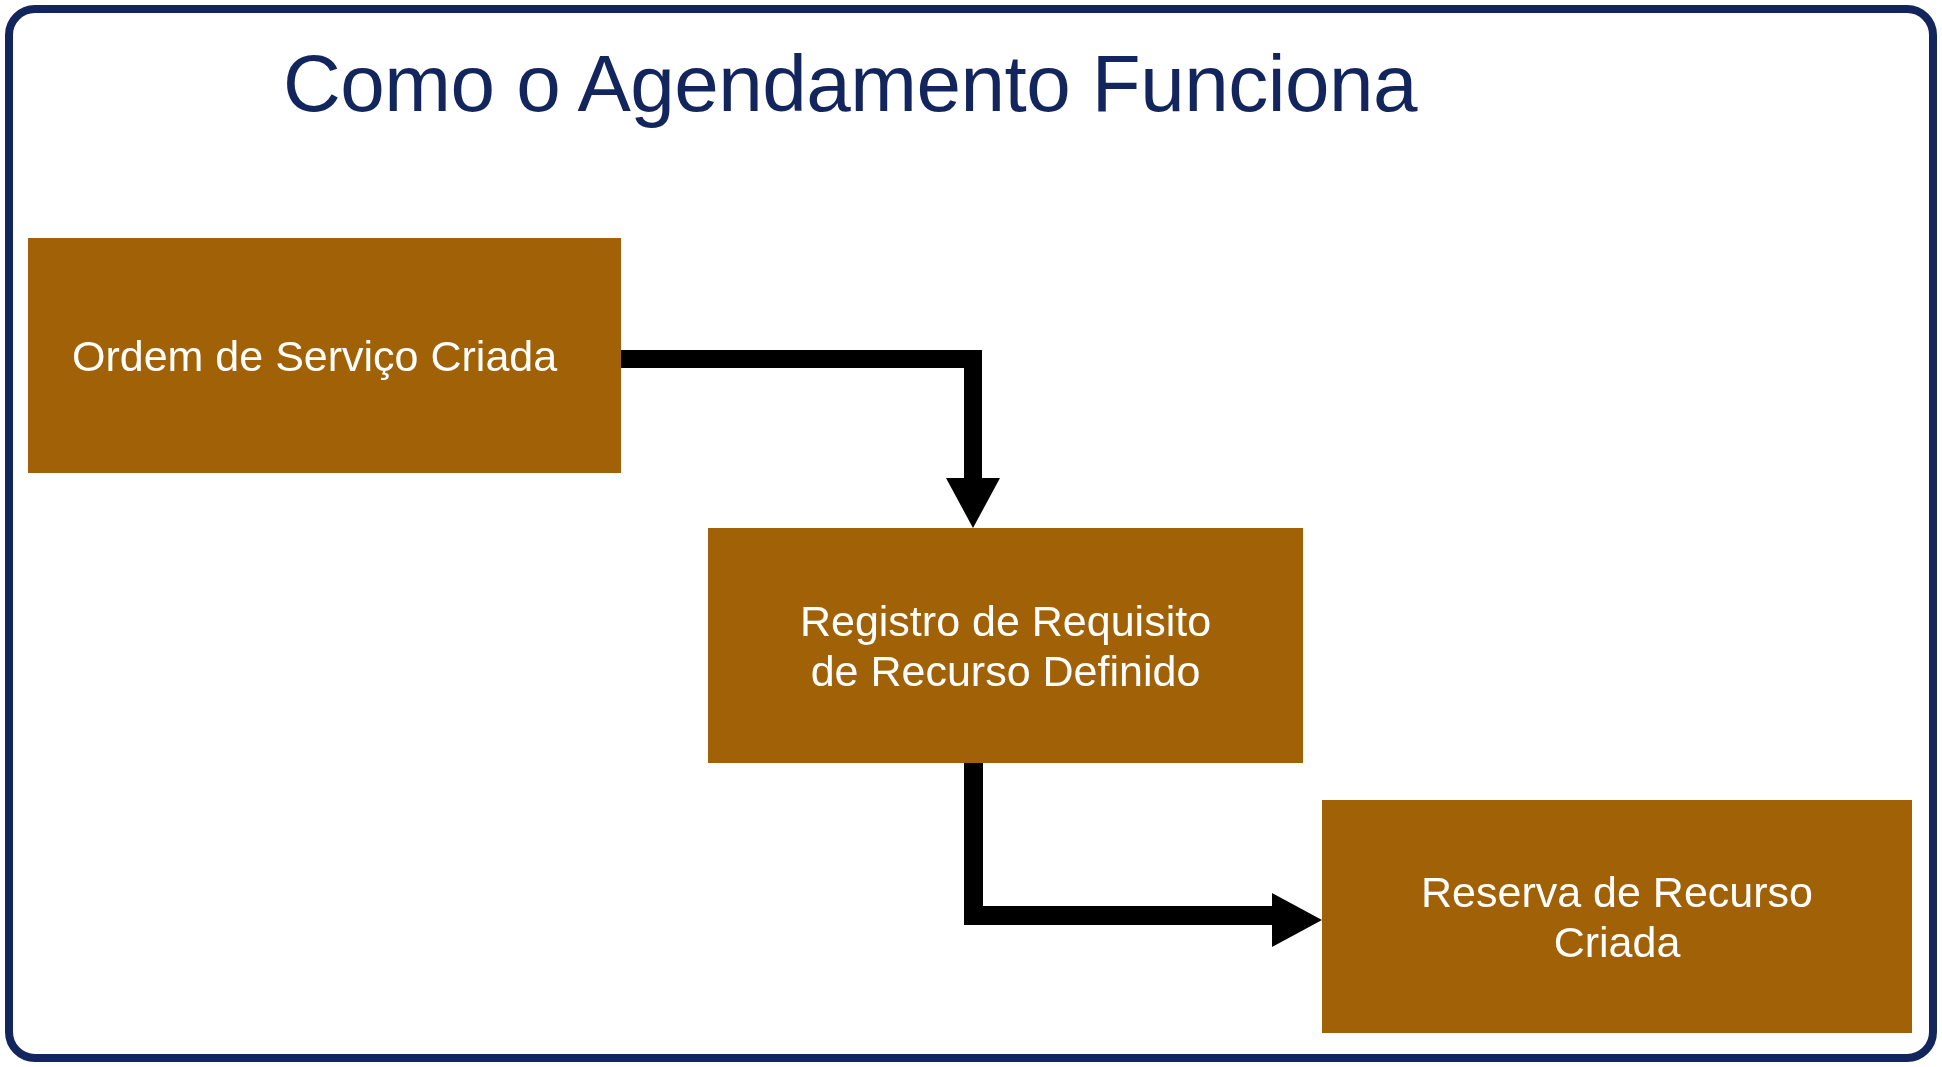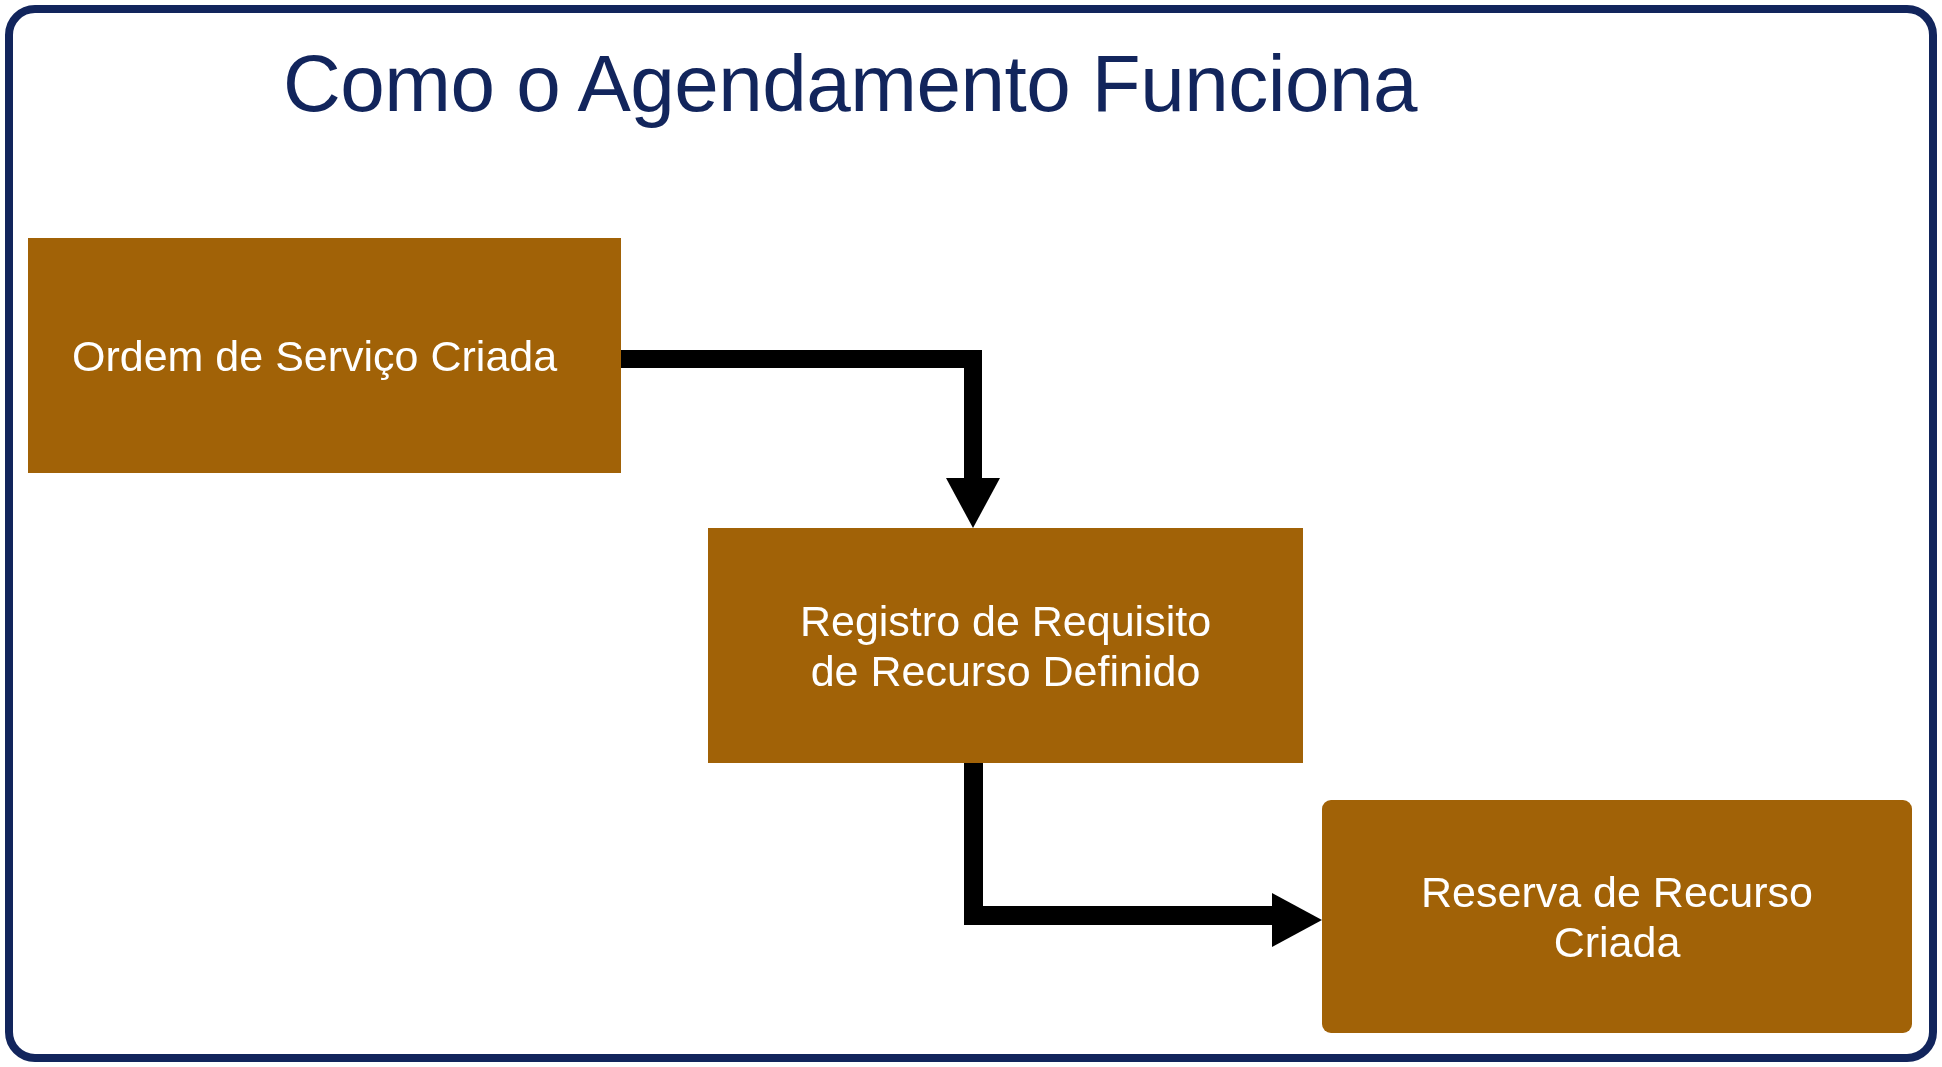--- a/index.html
+++ b/index.html
@@ -91,21 +91,20 @@
   }
   #node-box-2 .node-label { text-align: center; }
 
   #node-box-3 {
     left: 1322px;
     top: 800px;
     width: 590px;
     height: 233px;
     justify-content: center;
     padding: 0 18px;
-    border-radius: 9px;
   }
   #node-box-3 .node-label { text-align: center; }
 
   
   #connector-layer {
     position: absolute;
     left: 0;
     top: 0;
     width: 1942px;
     height: 1067px;

